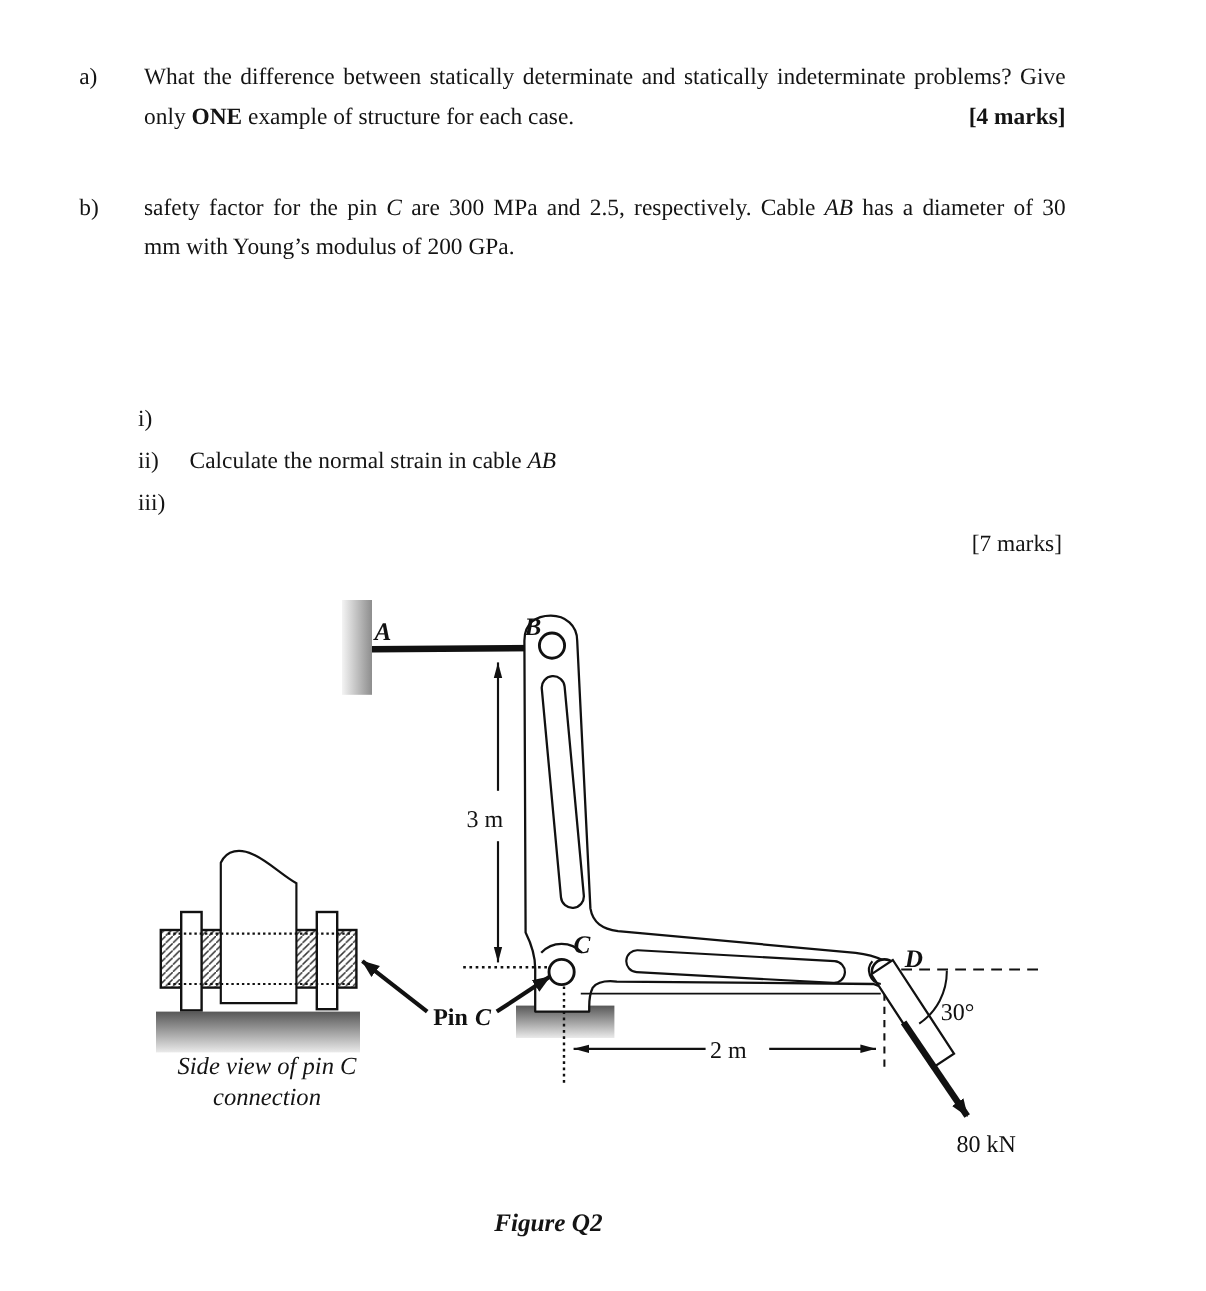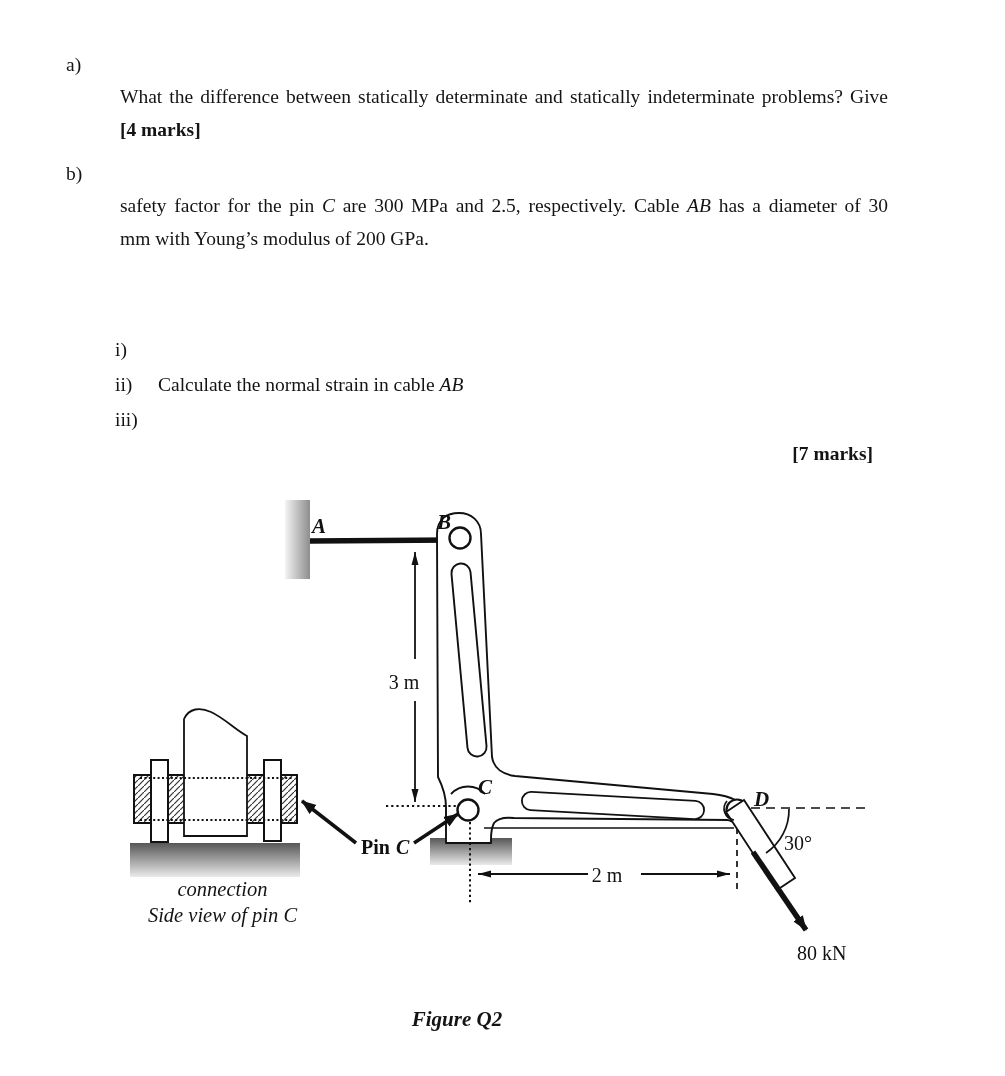--- a/index.html
+++ b/index.html
@@ -7,46 +7,47 @@
   body {
     position:relative;
     font-family:"Liberation Serif","DejaVu Serif",serif;
     color:#141414;
     font-size:19.5px;
   }
   .q-block { position:absolute; left:66px; width:822px; }
   .q-label { position:absolute; left:0; top:0; line-height:33px; }
   .q-text  { margin-left:54px; width:768px; }
   .tline   { line-height:33px; }
-  .jl      { text-align:justify; text-align-last:justify;margin-top:32px; }
+  .jl      { text-align:justify; text-align-last:justify; }
   .split   { display:flex; justify-content:space-between; line-height:33px; }
   .bd, .marks { font-weight:bold; }
   .it      { font-style:italic; }
   .items-block { position:absolute; left:115px; top:332px; width:773px; }
   .item-row { position:relative; height:35px; line-height:35px; }
   .item-label { position:absolute; left:0; top:0; }
   .item-text  { margin-left:43px; }
-  .marks-row { position:absolute; top:437px; right:132px; line-height:33px; font-weight:bold; }
+  .marks-row { position:absolute; top:437px; right:120px; line-height:33px; font-weight:normal; }
   .fig-svg { position:absolute; left:0; top:470px; }
   .side-caption { position:absolute; left:105px; top:876px; width:235px;
     text-align:center; font-style:italic; font-size:20.5px; line-height:26px; }
   .fig-caption { position:absolute; left:357px; top:1007px; width:200px;
     text-align:center; font-weight:bold; font-size:21px;font-style:italic; }
   svg text { font-family:"Liberation Serif","DejaVu Serif",serif; fill:#111; }
   .pt-label { font-size:21px; font-weight:bold; font-style:italic; }
   .dim-label { font-size:20px; }
 </style>
 </head>
 <body>
 
 <div class="q-block" style="top:48px">
   <div class="q-label">a)</div>
   <div class="q-text">
     <div class="tline jl">What the difference between statically determinate and statically indeterminate problems? Give</div>
     <div class="split">
+      <span><span>only </span><span class="bd">ONE</span><span> example of structure for each case.</span></span>
       <span class="marks">[4 marks]</span>
     </div>
   </div>
 </div>
 
 <div class="q-block" style="top:157px">
   <div class="q-label">b)</div>
   <div class="q-text">
     <div class="tline jl"><span>safety factor for the pin </span><span class="it">C</span><span> are 300 MPa and 2.5, respectively. Cable </span><span class="it">AB</span><span> has a diameter of 30</span></div>
     <div class="tline"><span>mm with Young’s modulus of 200 GPa.</span></div>
@@ -149,17 +150,17 @@
   <line x1="414" y1="843" x2="458" y2="814" stroke="#111" stroke-width="3.5" marker-end="url(#boldArrow)"></line>
   <text x="361" y="854" style="font-size:20px;font-weight:bold"><tspan>Pin</tspan><tspan dx="6" style="font-style:italic">C</tspan></text>
 
   <text x="312" y="533" class="pt-label">A</text>
   <text x="437" y="529" class="pt-label">B</text>
   <text x="478" y="794" class="pt-label">C</text>
   <text x="754" y="806" class="pt-label">D</text>
 </svg>
 
 <div class="side-caption">
+  <div>Side view of pin C</div>
   <div>connection</div>
-  <div>Side view of pin C</div>
 </div>
 
 <div class="fig-caption">Figure Q2</div>
 
 </body></html>

